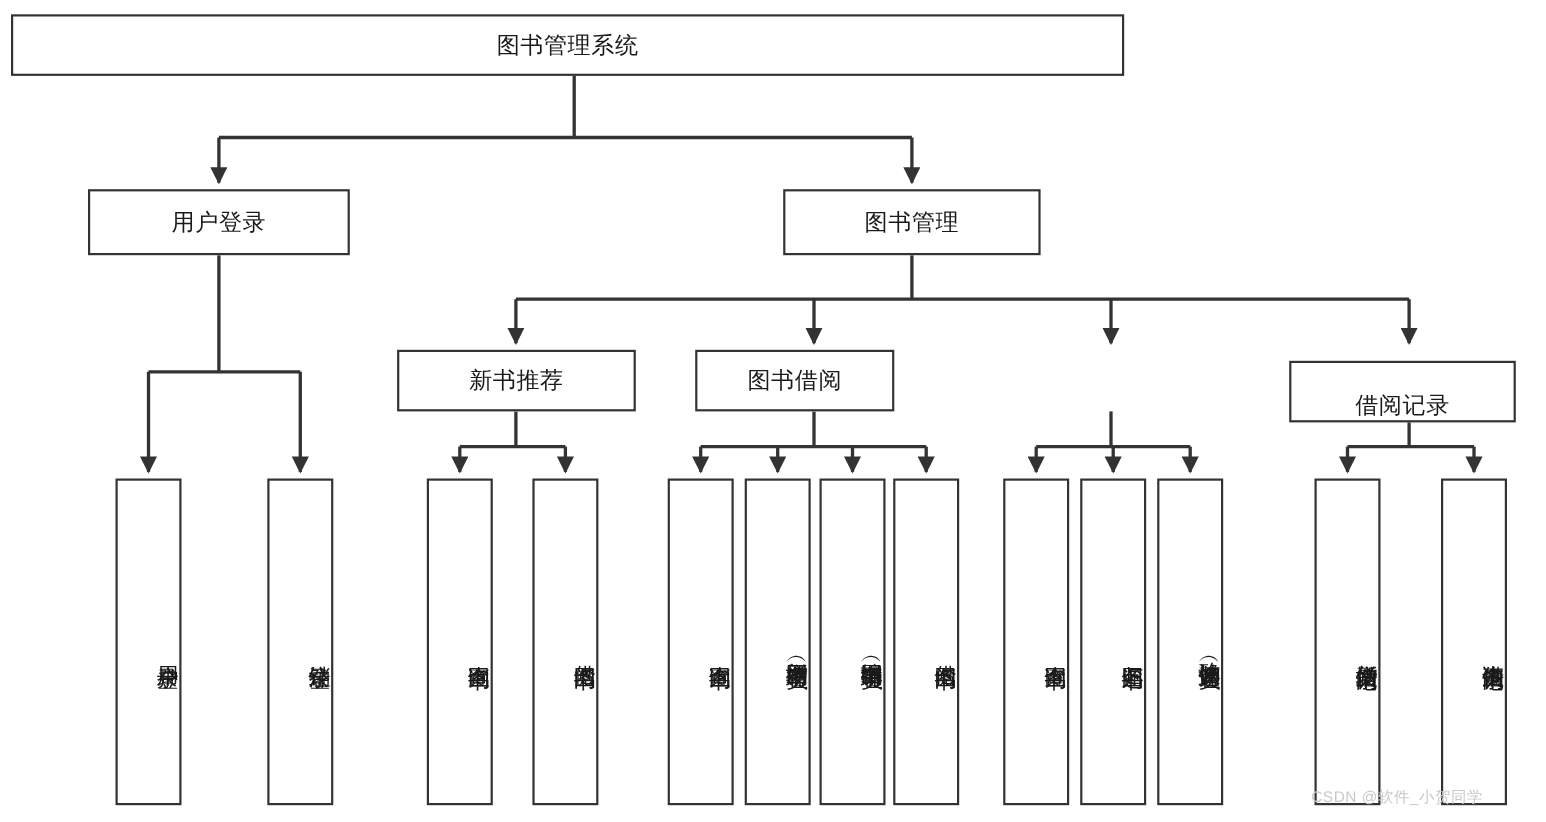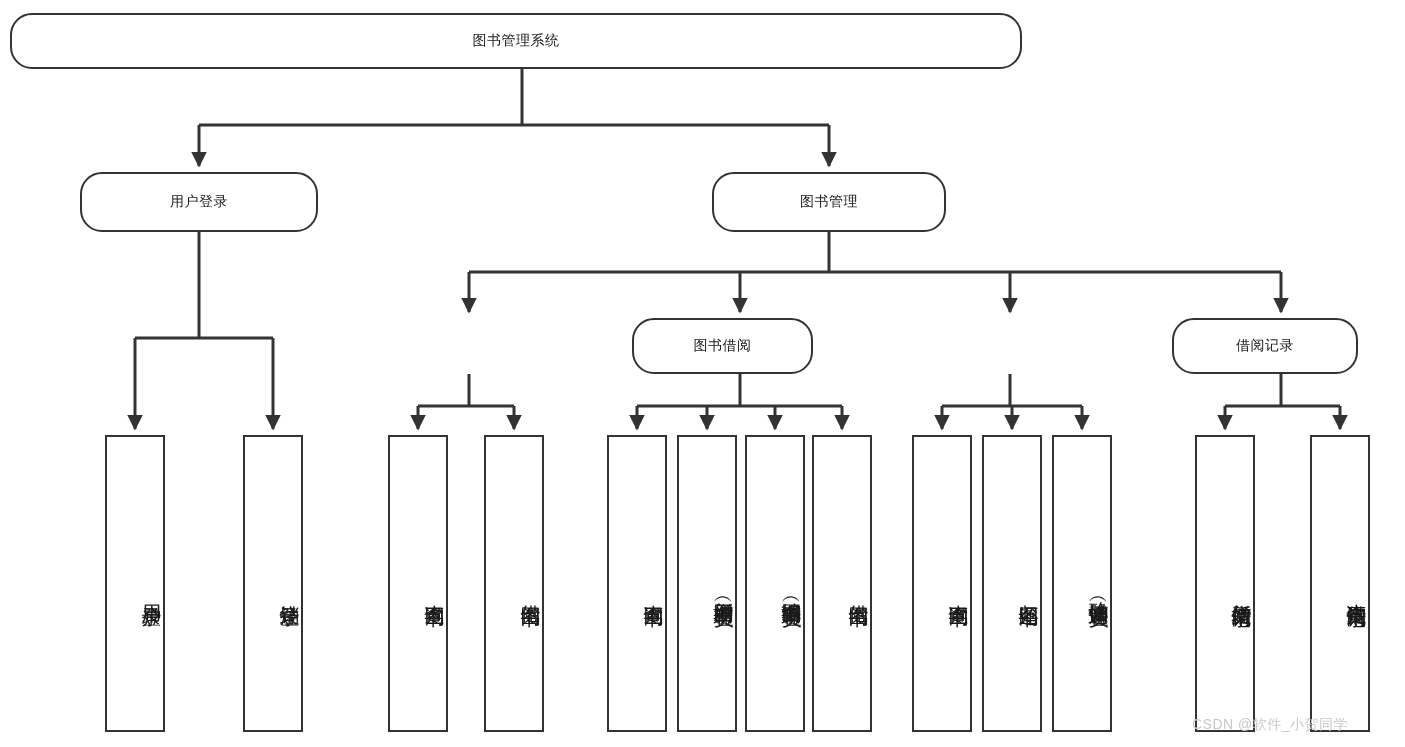--- a/index.html
+++ b/index.html
@@ -29,23 +29,22 @@
     position: absolute;
     box-sizing: border-box;
     border: 2.5px solid #333333;
     background: #ffffff;
     display: flex;
     align-items: center;
     justify-content: center;
     color: #1a1a1a;
   }
   .node.horiz {
-    font-size: 14px;
+    font-size: 21px;
     letter-spacing: 0.5px;
-    border-radius: 22px;
   }
   .node.vert {
     writing-mode: vertical-rl;
     text-orientation: upright;
     font-size: 20px;
     line-height: 1.18;
     letter-spacing: 1px;
     padding-top: 14px;
     align-items: flex-start;
     justify-content: center;
@@ -127,24 +126,27 @@
     <span class="lbl">图书管理系统</span>
   </div>
 
   <div class="node horiz" style="left:80px; top:172px; width:238px; height:60px;">
     <span class="lbl">用户登录</span>
   </div>
   <div class="node horiz" style="left:712px; top:172px; width:234px; height:60px;font-family:Liberation Mono, monospace;">
     <span class="lbl">图书管理</span>
   </div>
 
+  <div class="node horiz" style="left:361px; top:318px; width:217px; height:56px;">
+    <span class="lbl">新书推荐</span>
+  </div>
   <div class="node horiz" style="left:632px; top:318px; width:181px; height:56px;">
     <span class="lbl">图书借阅</span>
   </div>
-  <div class="node horiz" style="left:1172px; top:318px; width:186px; height:56px;">
+  <div class="node horiz" style="left:1172px; top:328px; width:206px; height:56px;align-items:flex-end;">
     <span class="lbl">借阅记录</span>
   </div>
 
   <div class="node vert" style="left:105px; top:435px; width:60px; height:297px;">
     <span class="lbl">用户登录</span>
   </div>
   <div class="node vert" style="left:243px; top:435px; width:60px; height:297px;">
     <span class="lbl">注销登录</span>
   </div>
   <div class="node vert" style="left:388px; top:435px; width:60px; height:297px;">

